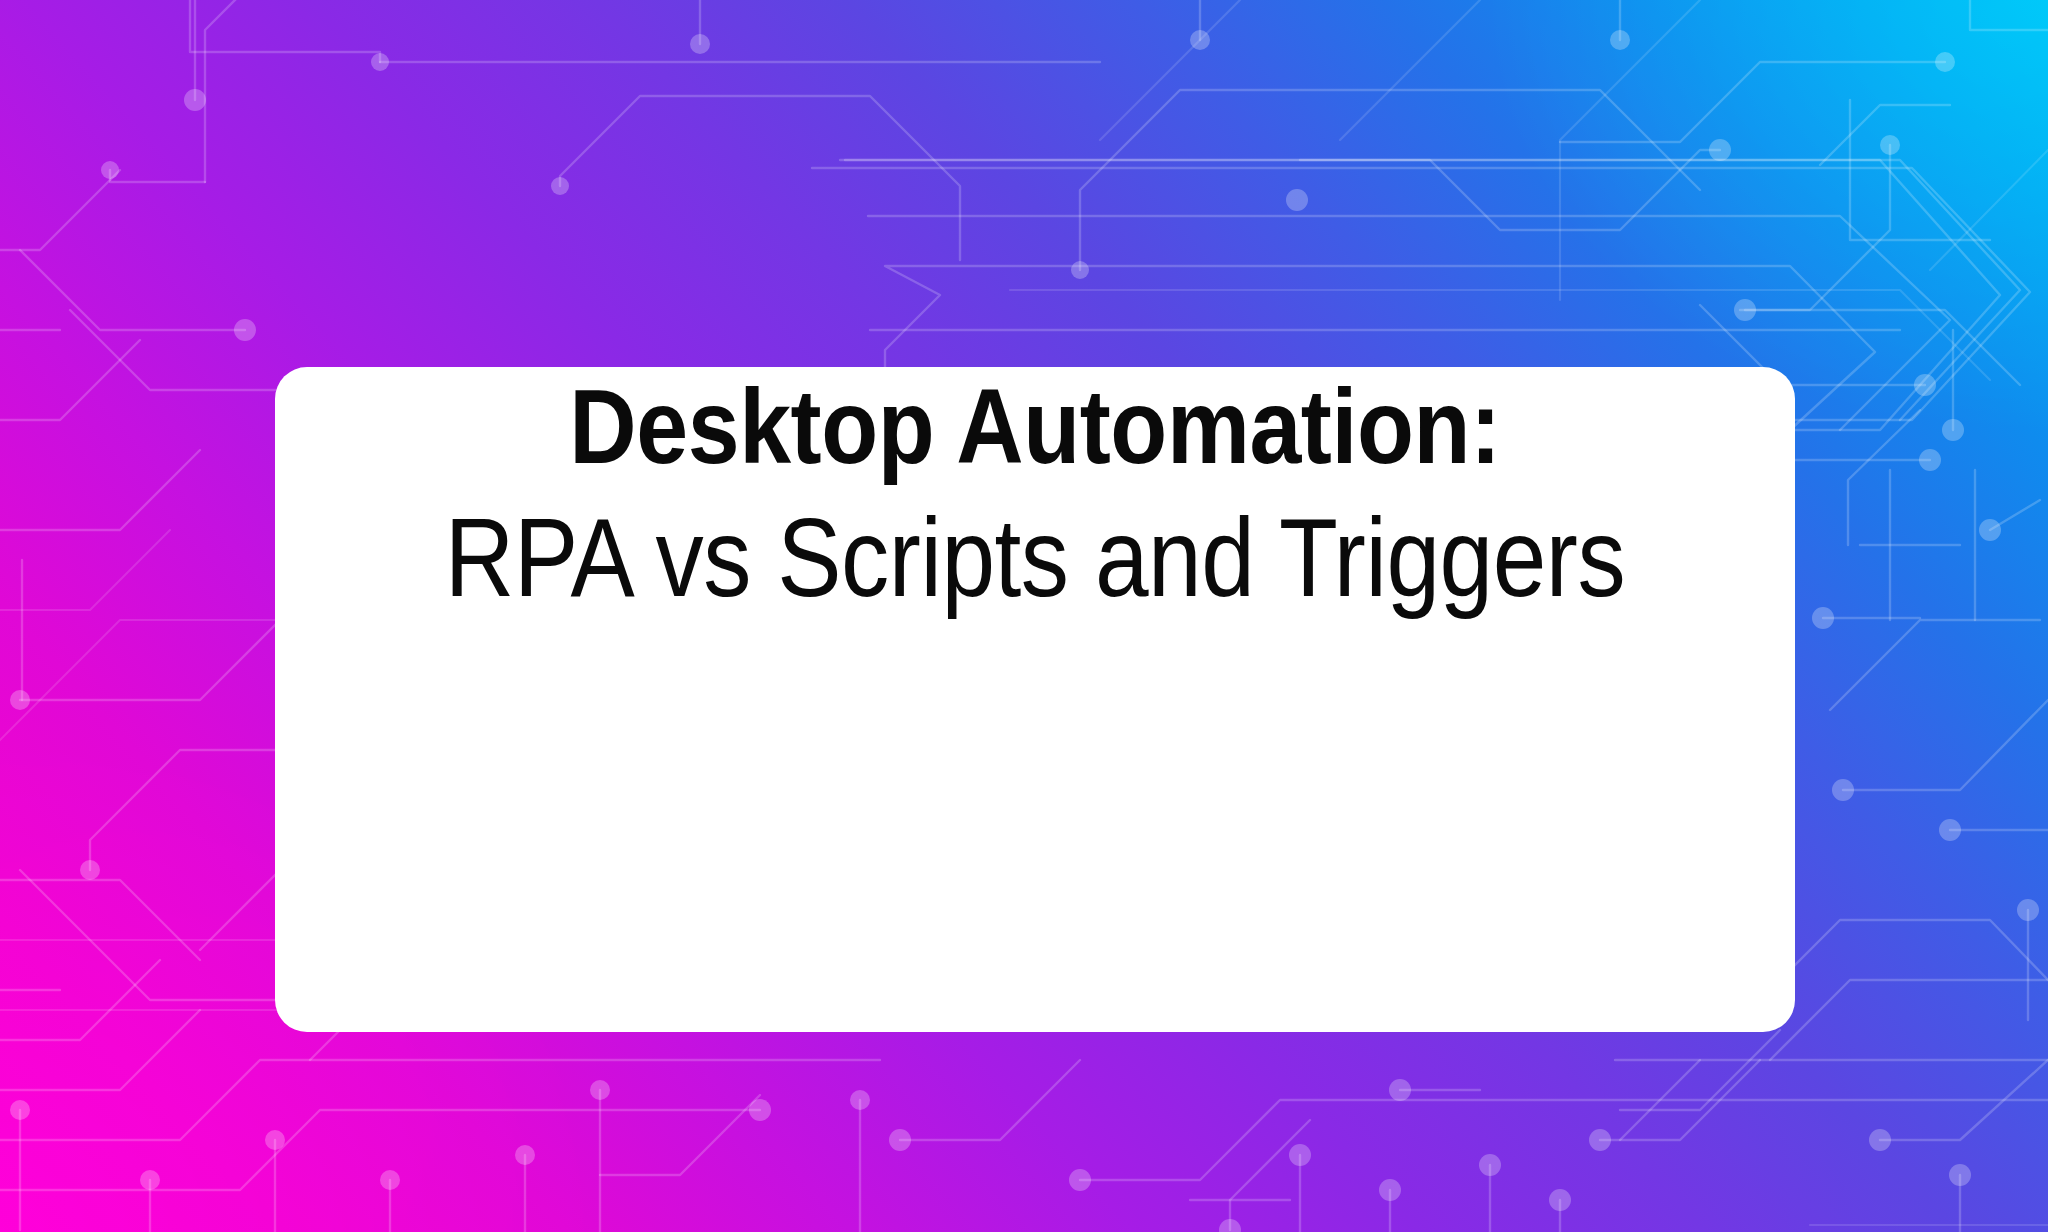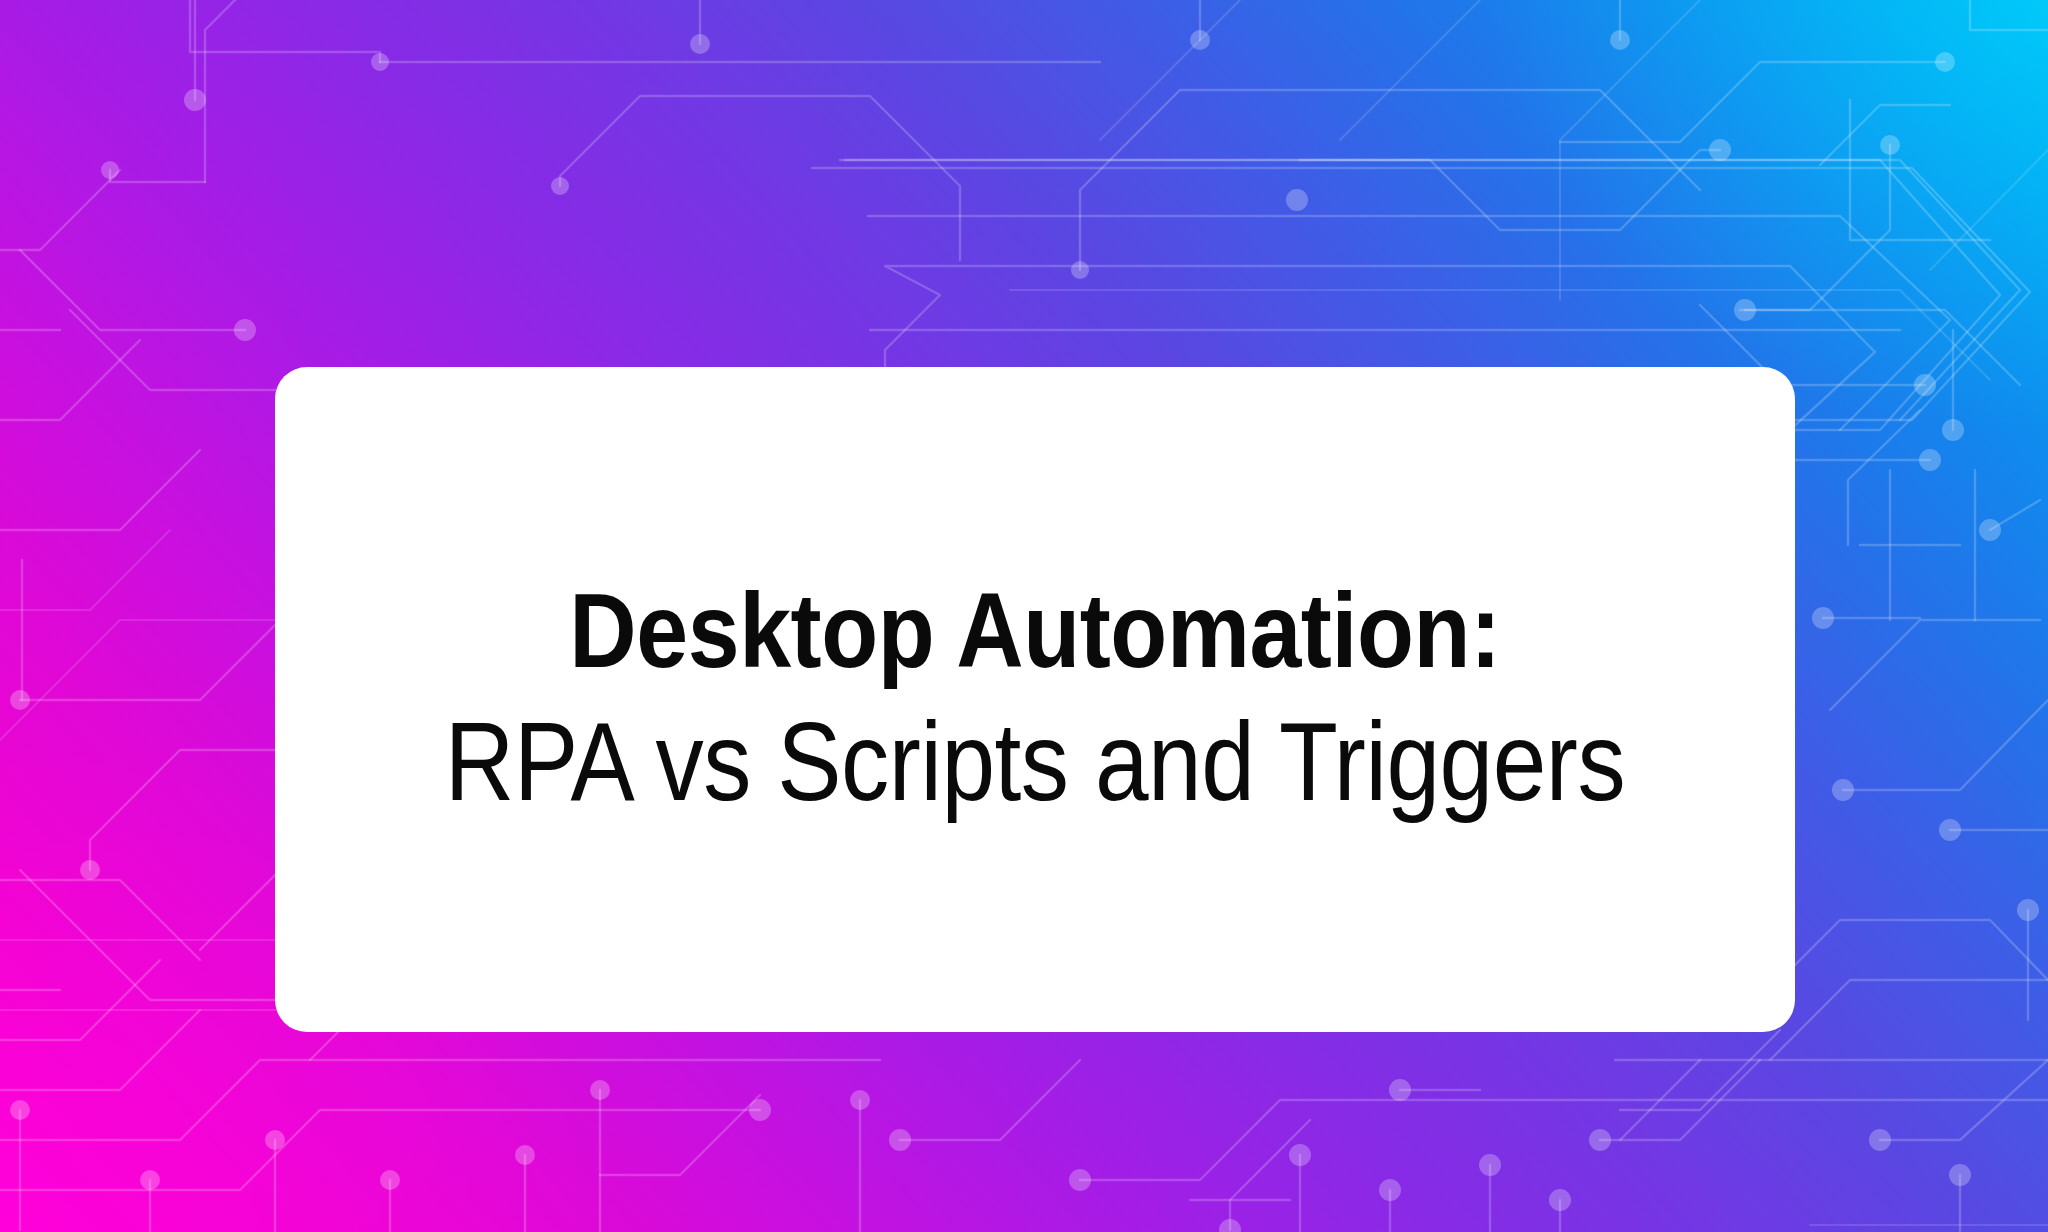--- a/index.html
+++ b/index.html
@@ -84,21 +84,21 @@
     position: absolute;
     left: 275px;
     top: 367px;
     width: 1520px;
     height: 665px;
     background: #ffffff;
     border-radius: 32px;
     display: flex;
     flex-direction: column;
     align-items: center;
-    justify-content: center;
+    justify-content: flex-start;
   }
 
   .title-block {
     width: 100%;
     text-align: center;
     padding: 0 40px;
   }
 
   .title-line-1 {
     display: block;

